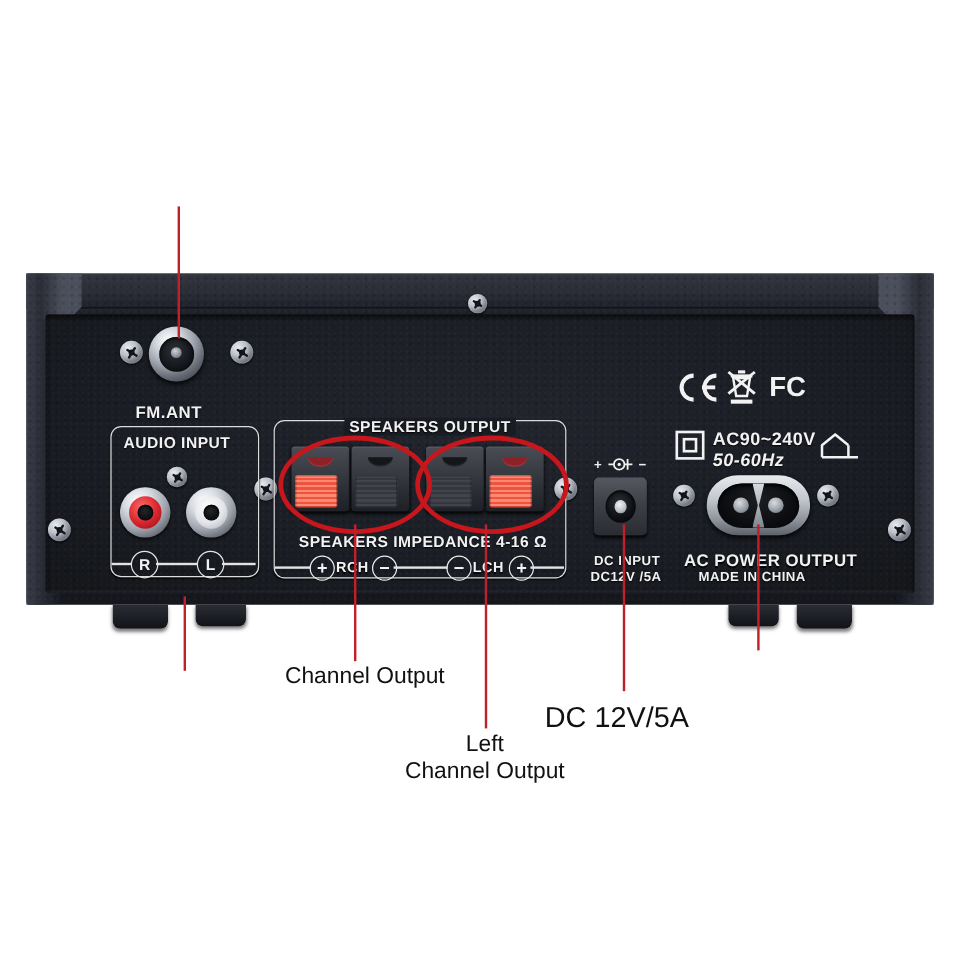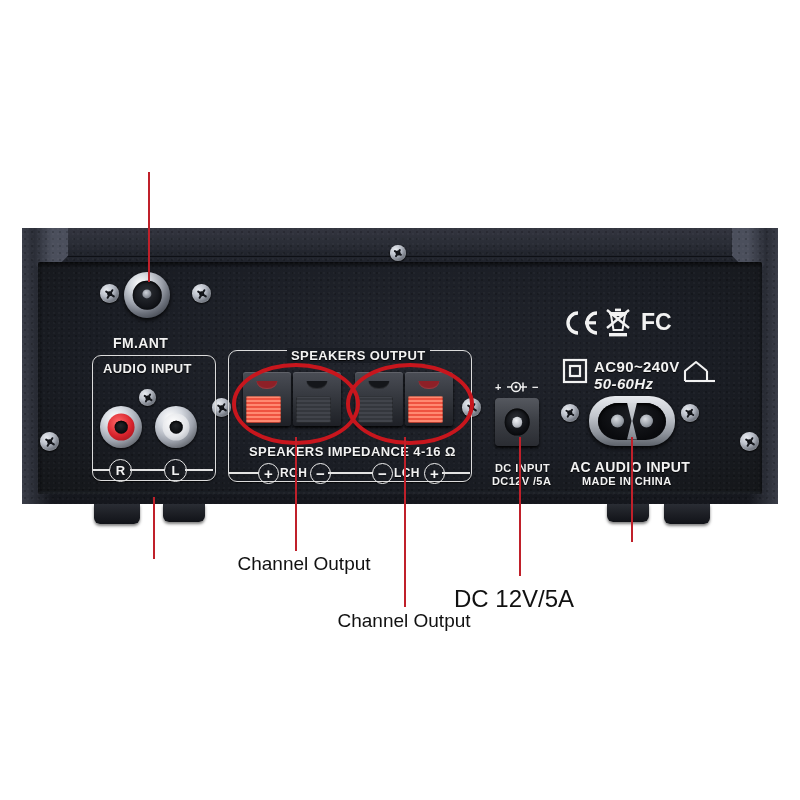--- a/index.html
+++ b/index.html
@@ -383,21 +383,21 @@
     <line x1="24" y1="11" x2="24" y2="21" stroke="#f2f2f2" stroke-width="2.1"></line>
   </svg>
 
   <div class="iec" style="left:589px;top:396px;width:86px;height:50px;">
     <div class="iec-inner">
       <div class="iec-pin" style="left:13px;"></div>
       <div class="iec-pin" style="right:13px;"></div>
       <div class="iec-waist"></div>
     </div>
   </div>
-  <div class="silk" style="left:570px;top:459px;font-size:14px;">AC AUDIO INPUT</div>
+  <div class="silk" style="left:570px;top:459px;font-size:14px;">AC POWER OUTPUT</div>
   <div class="silk" style="left:582px;top:475px;font-size:11px;">MADE IN CHINA</div>
 
   <div class="foot" style="left:94px;top:504px;width:46px;height:20px;"></div>
   <div class="foot" style="left:163px;top:504px;width:42px;height:18px;"></div>
   <div class="foot" style="left:607px;top:504px;width:42px;height:18px;"></div>
   <div class="foot" style="left:664px;top:504px;width:46px;height:20px;"></div>
 
   <div class="ellipse-hl" style="left:232px;top:363px;width:120px;height:74px;"></div>
   <div class="ellipse-hl" style="left:346px;top:363px;width:120px;height:74px;"></div>
 
@@ -408,19 +408,20 @@
   <div class="lead" style="left:519px;top:437px;height:139px;"></div>
   <div class="lead" style="left:631px;top:437px;height:105px;"></div>
 
 
 
   <div style="position:absolute;left:234px;top:553px;width:140px;text-align:center;font-size:19px;color:#111;line-height:1.15;">
     <div>Channel Output</div>
   </div>
 
   <div style="position:absolute;left:334px;top:610px;width:140px;text-align:center;font-size:19px;color:#111;line-height:1.15;">
+    <div>Left</div>
     <div>Channel Output</div>
   </div>
 
   <div class="callout mid" style="left:454px;top:586px;">DC 12V/5A</div>
 
 
 </div>
 
 </body></html>

